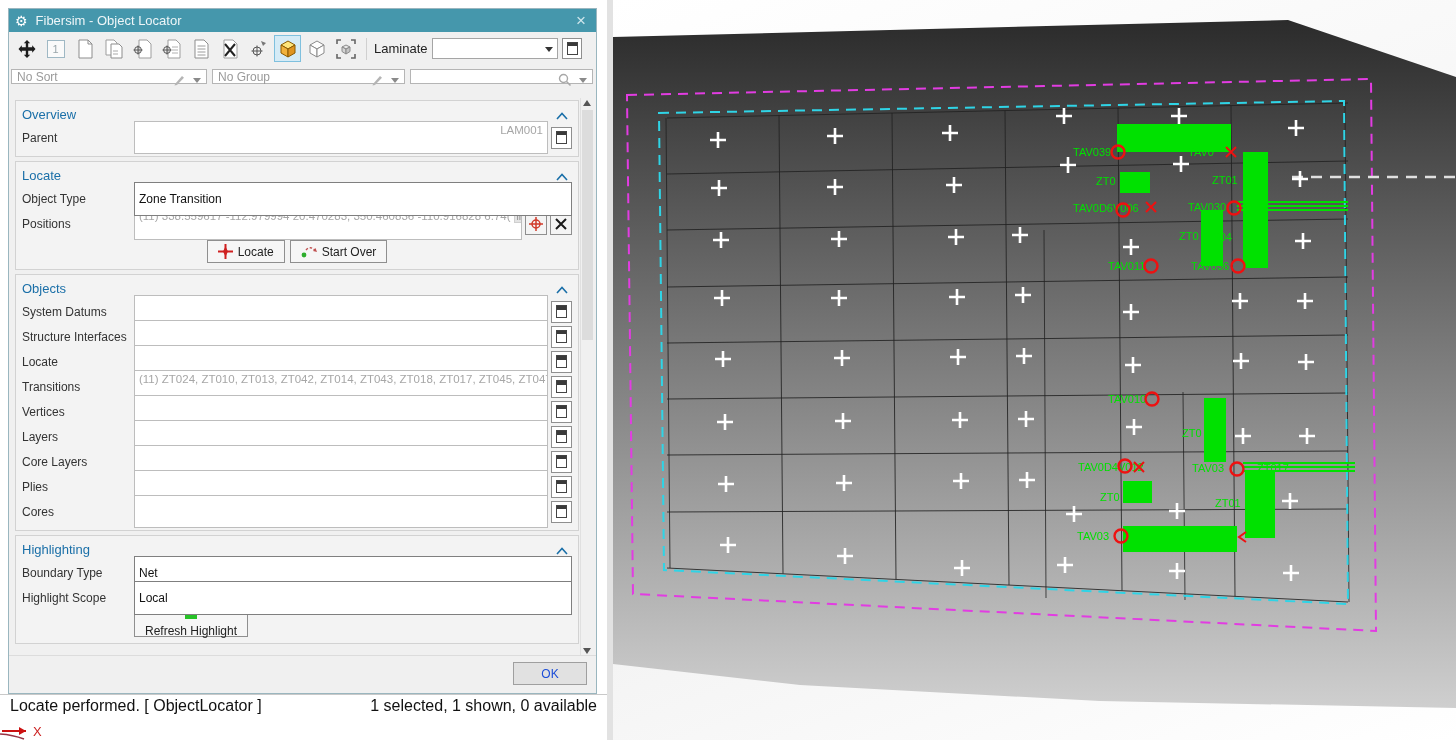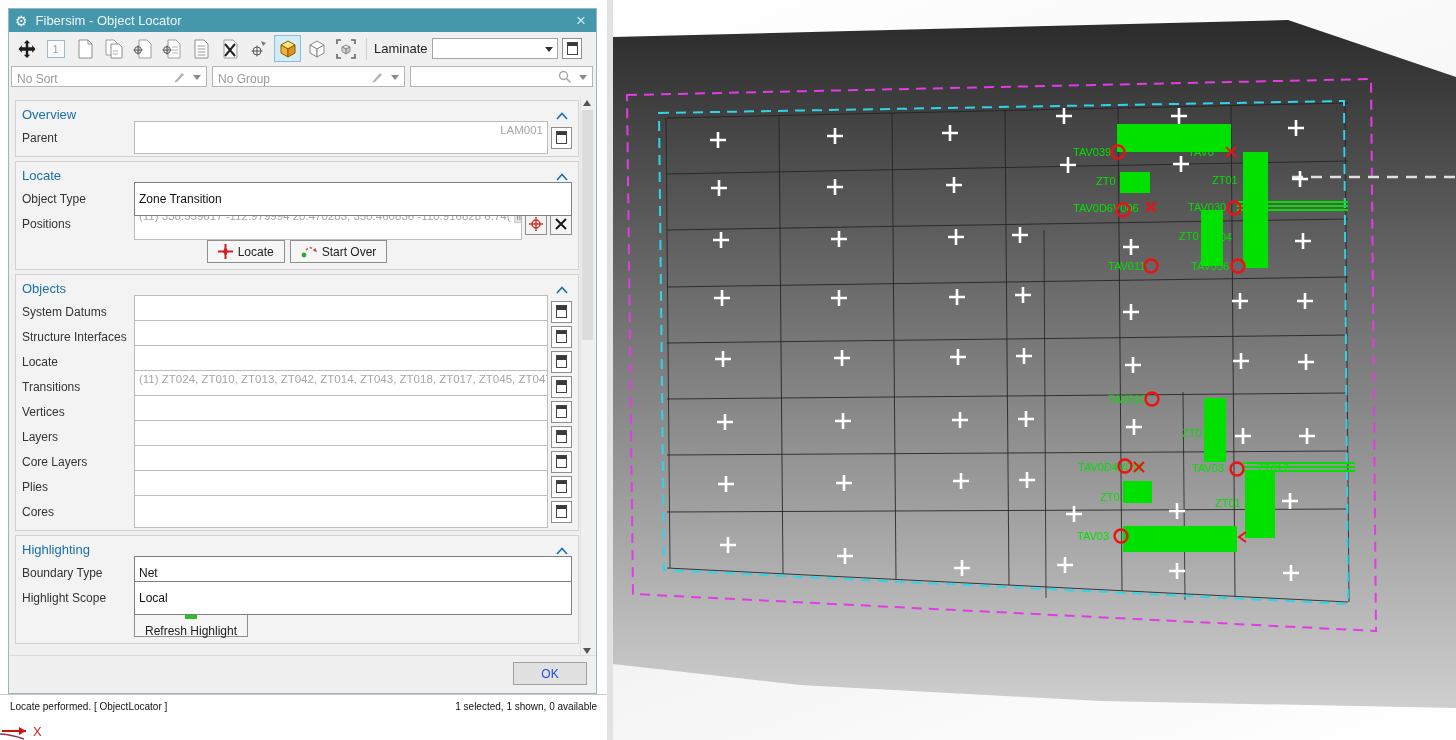--- a/index.html
+++ b/index.html
@@ -29,21 +29,21 @@
   .combo .arr { position:absolute; right:4px; top:8px; width:0; height:0;
     border-left:4px solid transparent; border-right:4px solid transparent; border-top:5px solid #333; }
   .lam-combo { width:126px; }
   .mini-list-btn { width:20px; height:21px; background:#fff; border:1px solid #8f8f8f;
     display:flex; align-items:center; justify-content:center; margin-left:4px; }
   .mini-doc { width:11px; height:13px; border:1px solid #444;
     background:linear-gradient(#3a3a3a 0 3.5px, #fff 3.5px),
                repeating-linear-gradient(#fff 0 2px, #b9b9b9 2px 3px); }
 
   .filterbar { height:25px; display:flex; align-items:center; padding:0 2px 2px 2px; }
-  .f-combo { height:21px; border:1px solid #b5b5b5; background:#fff; display:flex; align-items:flex-end;
+  .f-combo { height:15px; border:1px solid #b5b5b5; background:#fff; display:flex; align-items:center;
     font-size:12px; color:#9a9a9a; padding:0 5px; position:relative; }
   .f-combo .right-ico { position:absolute; right:20px; top:3px; }
   .f-combo .arr2 { position:absolute; right:5px; top:8px; width:0;height:0;
     border-left:4px solid transparent;border-right:4px solid transparent;border-top:5px solid #8a8a8a; }
   #sort-combo { width:196px; margin-right:5px; }
   #group-combo { width:193px; margin-right:5px; }
   #search-box { width:183px; }
 
   .content { position:absolute; left:0; top:88px; width:573px; height:559px; overflow:hidden; }
   .group { margin:3px 3px 4px 6px; border:1px solid #d2d2d2; background:#f3f3f3; padding:3px 6px 6px 6px; }
@@ -78,21 +78,21 @@
   .vs-dn { position:absolute; bottom:2px; left:2px; width:0;height:0;
     border-left:4px solid transparent;border-right:4px solid transparent;border-top:6px solid #555; }
   .vs-thumb { position:absolute; top:12px; left:1px; width:11px; height:230px; background:#dcdcdc; }
 
   .okrow { position:absolute; left:0; bottom:2px; width:100%; height:36px; border-top:1px solid #dcdcdc;
     display:flex; align-items:center; justify-content:flex-end; padding:0 9px; background:#f0f0f0; }
   .okbtn { width:74px; height:23px; background:#e1e1e1; border:1px solid #9f9f9f; font-size:12px;
     color:#1d4ed8; font-family:"Liberation Sans", sans-serif; }
 
   .statusbar { position:absolute; left:0; top:694px; width:607px; height:23px; background:#fff;
-    border-top:1px solid #c9c9c9; display:flex; align-items:center; font-size:10px; color:#111;
+    border-top:1px solid #c9c9c9; display:flex; align-items:center; font-size:16px; color:#111;
     padding:0 10px; }
   .statusbar .s-left { flex:1; }
 
   .axis-glyph { position:absolute; left:0; top:720px; width:90px; height:20px; }
 
   
   #viewport { position:absolute; left:607px; top:0; width:849px; height:740px;
     background:linear-gradient(160deg,#ffffff 0%, #f3f3f3 60%, #ffffff 100%); }
   #viewport .edge-strip { position:absolute; left:0; top:0; width:6px; height:740px; background:#e2e2e2; }
   #scene { position:absolute; left:0; top:0; }

